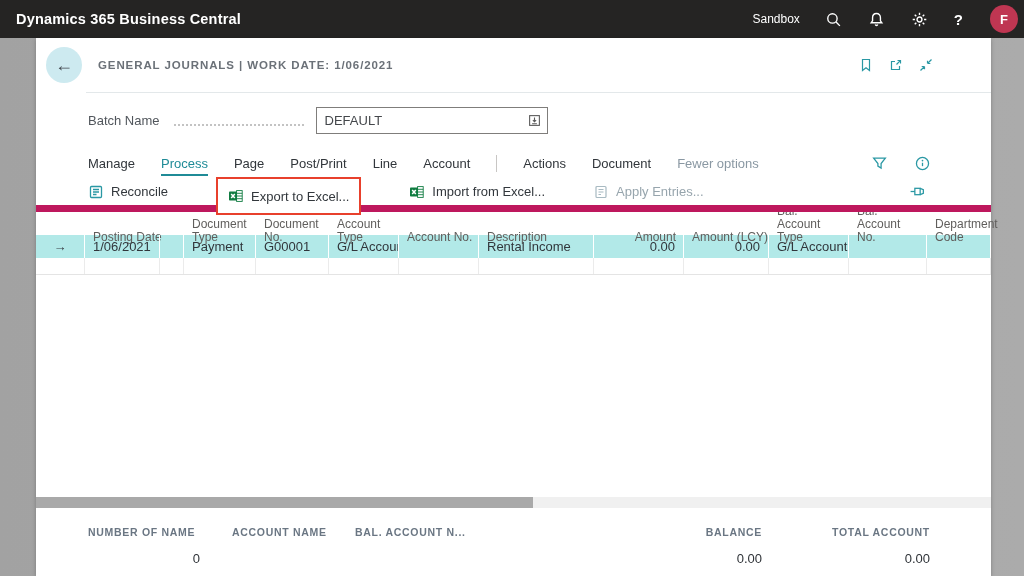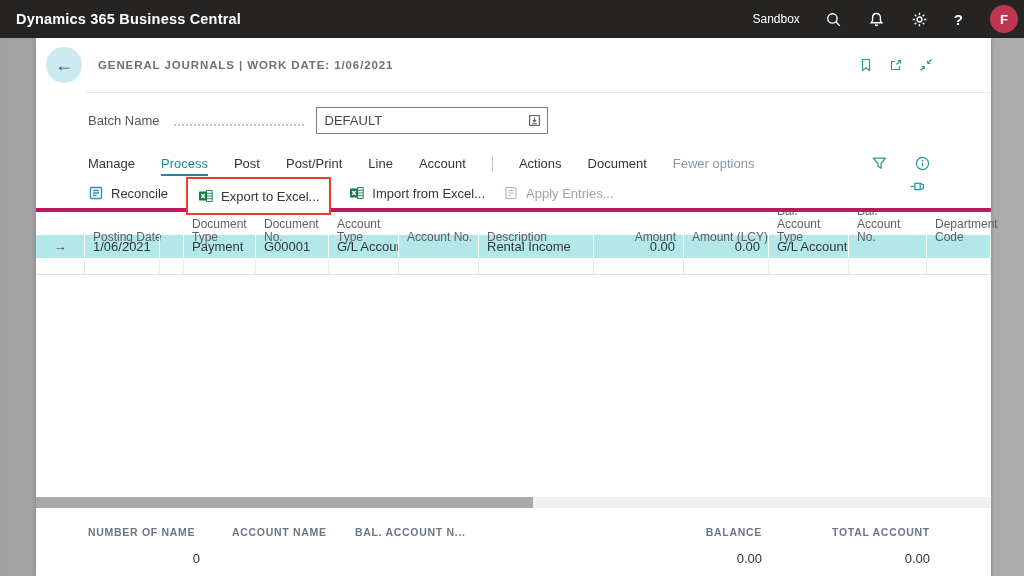--- a/index.html
+++ b/index.html
@@ -64,22 +64,22 @@
   .menu-item.active { color:#1f8b97; }
   .menu-item.active::after { content:""; position:absolute; left:0; right:0; bottom:-5px; height:2px; background:#1f8b97; }
   .menu-item.muted { color:#8a98a3; }
   .menu-divider { width:1px; height:17px; background:#c8c6c4; }
   .menu-spacer { flex:1; }
   .mn-icon { background:none; border:none; padding:0; color:#2a98a4; cursor:pointer; width:17px; height:17px; }
 
   
   .toolbar {
     position:relative; z-index:2; background:#fff; height:34px;
-    display:flex; gap:18px; padding:0 65px 0 52px;
-    border-bottom:4px solid #be185d;
+    display:flex; align-items:center; gap:48px; padding:0 65px 0 52px;
+    border-bottom:7px solid #be185d;
   }
   .tool-btn {
     background:none; border:none; display:flex; align-items:center; gap:7px;
     font-size:13px; color:#32373c; cursor:pointer; white-space:nowrap; padding:0;
     font-family:inherit;
   }
   .tool-btn svg { display:block; }
   .tool-btn.highlighted {
     border:2px solid #e8402c; align-self:flex-start; height:38px; margin-top:-1px;
     padding:0 10px; position:relative; z-index:3; background:#fff;
@@ -195,21 +195,21 @@
               <rect x="1.5" y="1.5" width="9" height="9"></rect>
               <path d="M6 3.3v3.4M4.5 5.6L6 7.1l1.5-1.5M3.8 9h4.4"></path>
             </svg>
           </span>
         </div>
       </div>
 
       <nav class="menu-bar">
         <span class="menu-item">Manage</span>
         <span class="menu-item active">Process</span>
-        <span class="menu-item">Post</span>
+        <span class="menu-item">Page</span>
         <span class="menu-item">Post/Print</span>
         <span class="menu-item">Line</span>
         <span class="menu-item">Account</span>
         <span class="menu-divider"></span>
         <span class="menu-item">Actions</span>
         <span class="menu-item">Document</span>
         <span class="menu-item muted">Fewer options</span>
         <span class="menu-spacer"></span>
         <button class="mn-icon">
           <svg width="17" height="17" viewBox="0 0 16 16" fill="none" stroke="currentColor" stroke-width="1.2">

